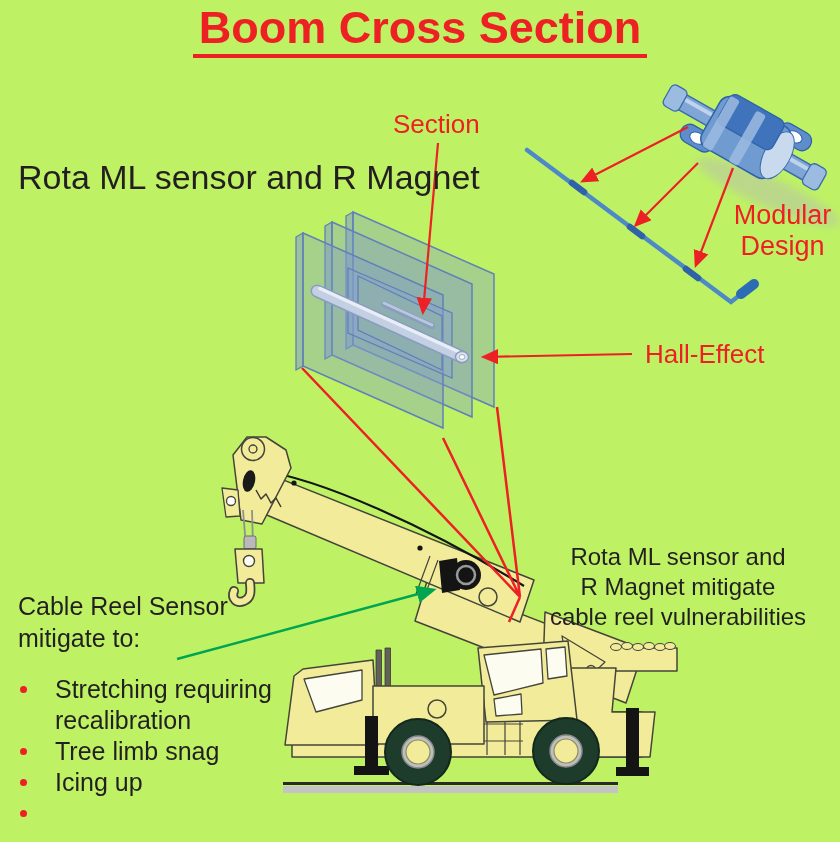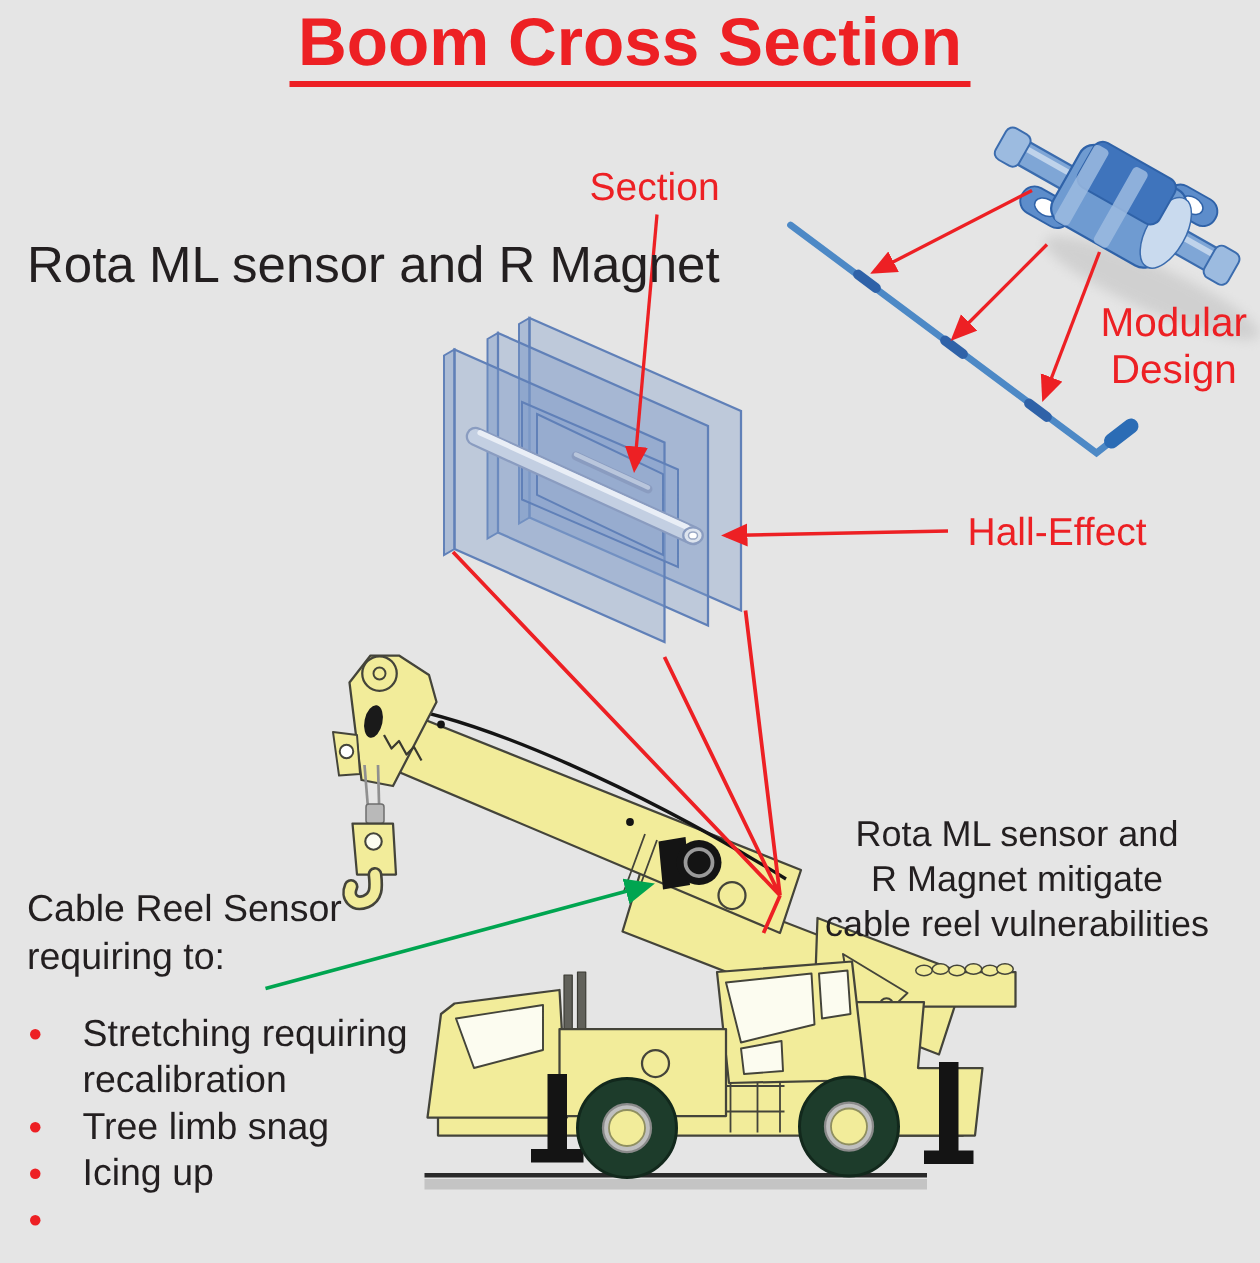--- a/index.html
+++ b/index.html
@@ -1,16 +1,16 @@
 <!DOCTYPE html>
 <html><head>
 <meta charset="utf-8">
 <style>
   html,body{margin:0;padding:0;background:#ffffff;}
-  #stage{position:relative;width:840px;height:842px;background:#e5e5e5;overflow:hidden;
+  #stage{position:relative;width:840px;height:842px;background:#bef264;overflow:hidden;
          font-family:"Liberation Sans",sans-serif;color:#231f20;}
   #art{position:absolute;left:0;top:0;}
   .lbl{position:absolute;white-space:nowrap;}
   .red{color:#ed2024;}
   #title-wrap{position:absolute;left:0;top:4px;width:840px;text-align:center;}
   #title-wrap .t{display:inline-block;font-size:45px;font-weight:bold;color:#ed2024;
                  border-bottom:4px solid #ed2024;padding:0 6px 3px 6px;line-height:1.05;}
   .magnet-lbl{left:393px;top:109px;font-size:26px;}
   .rota-top{left:18px;top:158px;font-size:34px;}
   .modular{left:700px;top:200px;width:165px;text-align:center;font-size:27px;line-height:31px;white-space:normal;}
@@ -205,21 +205,21 @@
   <div class="lbl red hall">Hall-Effect</div>
 
   <div class="lbl mitigate">
     <div>Rota ML sensor and</div>
     <div>R Magnet mitigate</div>
     <div>cable reel vulnerabilities</div>
   </div>
 
   <div class="lbl vuln-head">
     <div>Cable Reel Sensor</div>
-    <div>requiring to:</div>
+    <div>mitigate to:</div>
   </div>
 
   <div class="lbl vuln-list">
     <div class="vuln-item">
       <span class="dot"></span>
       <span>Stretching requiring recalibration</span>
     </div>
     <div class="vuln-item">
       <span class="dot"></span>
       <span>Tree limb snag</span>

